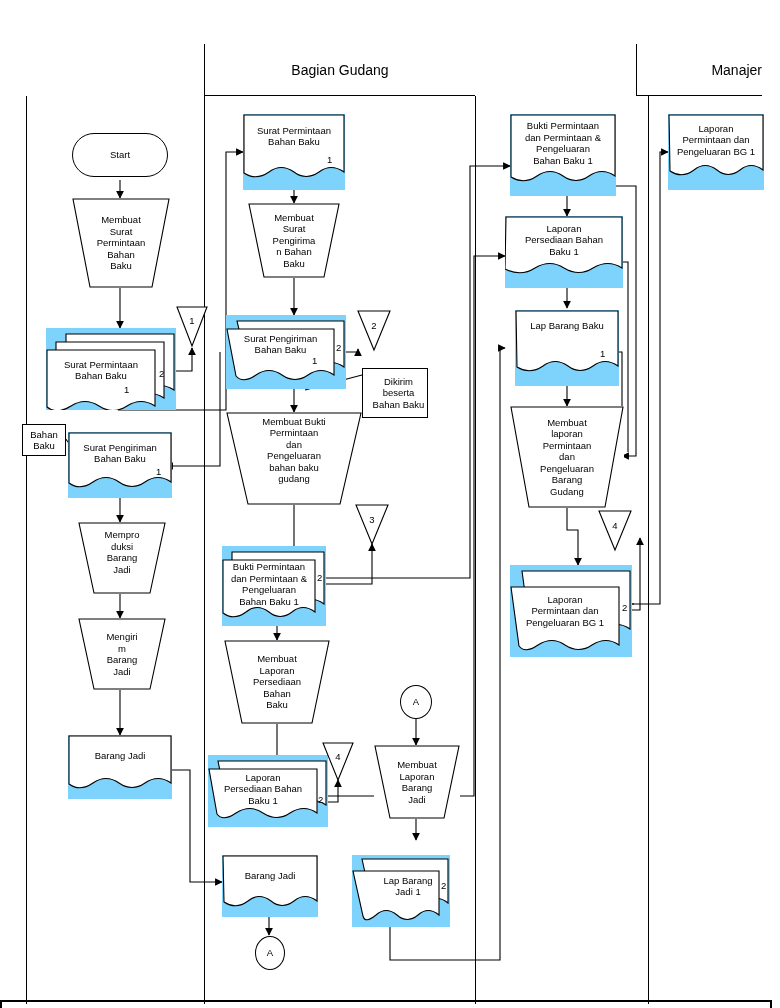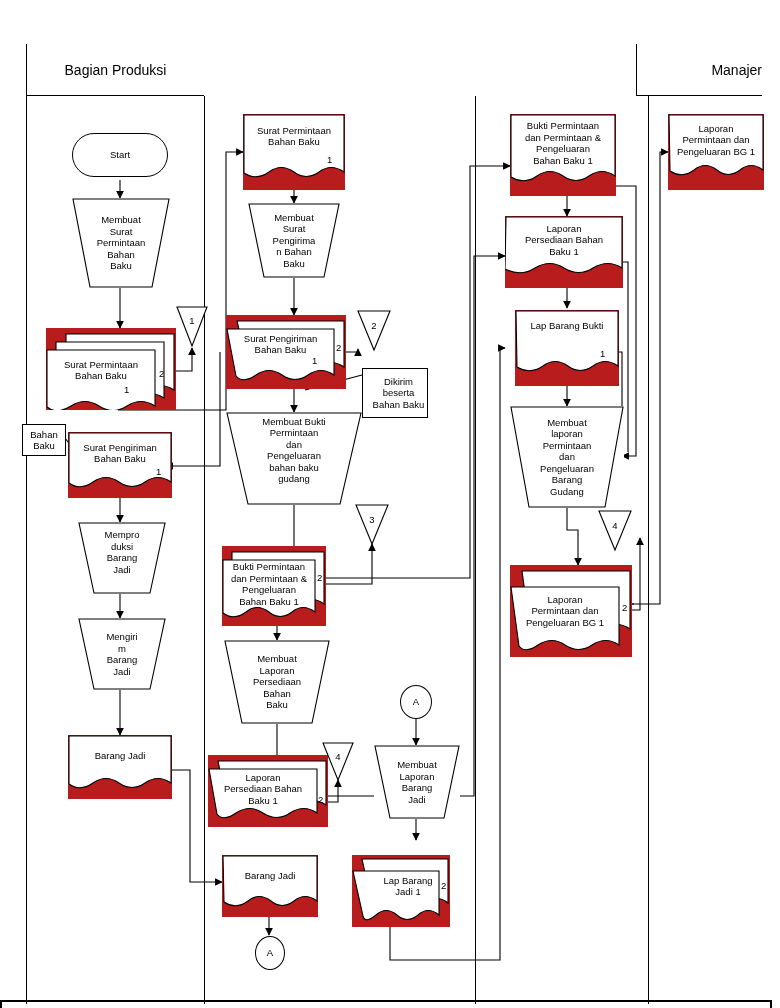--- a/index.html
+++ b/index.html
@@ -19,21 +19,21 @@
   .node{position:absolute;box-sizing:border-box;}
   .lbl{position:absolute;left:0;top:0;width:100%;height:100%;display:flex;
        align-items:center;justify-content:center;text-align:center;
        font-size:9.5px;line-height:11.5px;white-space:pre-line;pointer-events:none;}
 
   .terminator{border:1px solid #000;border-radius:22px;background:#fff;}
 
   .process{background:#fff;}
   .process svg{position:absolute;left:0;top:0;}
 
-  .doc{background:#b91c1c;}
+  .doc{background:#7dd3fc;}
   .doc svg{position:absolute;left:0;top:0;}
 
   .circ{border:1px solid #000;border-radius:50%;background:#fff;}
 
   .conn{position:absolute;}
   .conn svg{position:absolute;left:0;top:0;}
   .conn .cn{position:absolute;left:0;top:0;width:100%;height:66%;
             display:flex;align-items:center;justify-content:center;font-size:9.5px;}
 
   .annot{border:1px solid #000;background:#fff;box-sizing:border-box;
@@ -49,22 +49,22 @@
 <body>
 
 <div id="page">
 
   <div id="outer-frame"></div>
 
   <div id="title-bar">
     
   </div>
 
-  <div class="colhead" style="left:26px;width:178px;">
-    <span>Bagian Produksi</span>
+  <div class="colhead" style="left:204px;width:271px;">
+    <span>Bagian Gudang</span>
     </div>
   <div class="colhead" style="left:636px;width:126px;border-right:0;justify-content:flex-end;">
     <span>Manajer</span>
     </div>
 
   <div class="colbody" style="left:26px;width:178px;"></div>
   <div class="colbody" style="left:204px;width:271px;"></div>
   <div class="colbody" style="left:475px;width:173px;"></div>
   <div class="colbody" style="left:648px;width:126px;"></div>
 
@@ -359,21 +359,21 @@
     </svg>
     <div class="lbl" style="left:1px;top:2px;width:116px;height:44px;">Laporan
 Persediaan Bahan
 Baku          1</div>
   </div>
 
   <div class="node doc" style="left:515px;top:310px;width:104px;height:76px;">
     <svg width="104" height="76">
       <path d="M1,1 H103 V56 q-13,-9 -25,0 q-13,9 -25,0 q-13,-9 -25,0 q-13,9 -26,1 Z" fill="#fff" stroke="#000" stroke-width="1.1"></path>
     </svg>
-    <div class="lbl" style="left:1px;top:2px;width:102px;height:28px;">Lap Barang Bukti</div>
+    <div class="lbl" style="left:1px;top:2px;width:102px;height:28px;">Lap Barang Baku</div>
     <span class="copynum" style="left:85px;top:38px;">1</span>
   </div>
 
   <div class="node process" style="left:510px;top:406px;width:114px;height:102px;">
     <svg width="114" height="102">
         <polygon points="1,1 113,1 95,101 19,101" fill="#fff" stroke="#000" stroke-width="1.1"></polygon>
       </svg>
     <div class="lbl">Membuat
 laporan
 Permintaan

